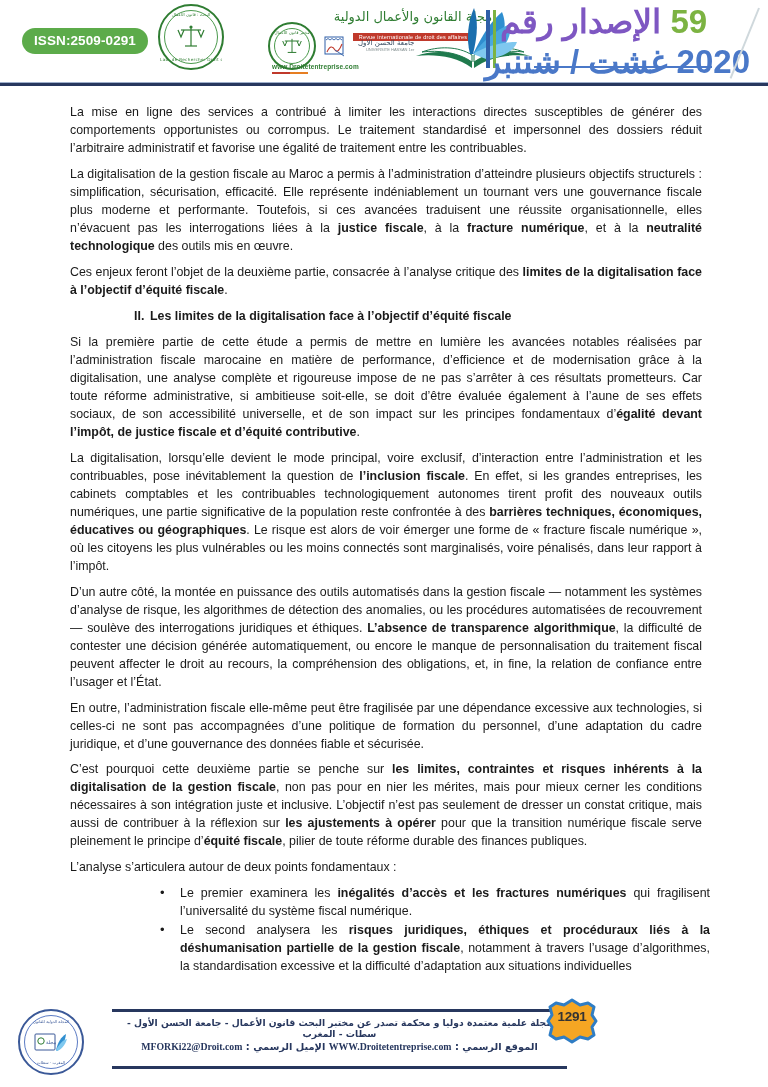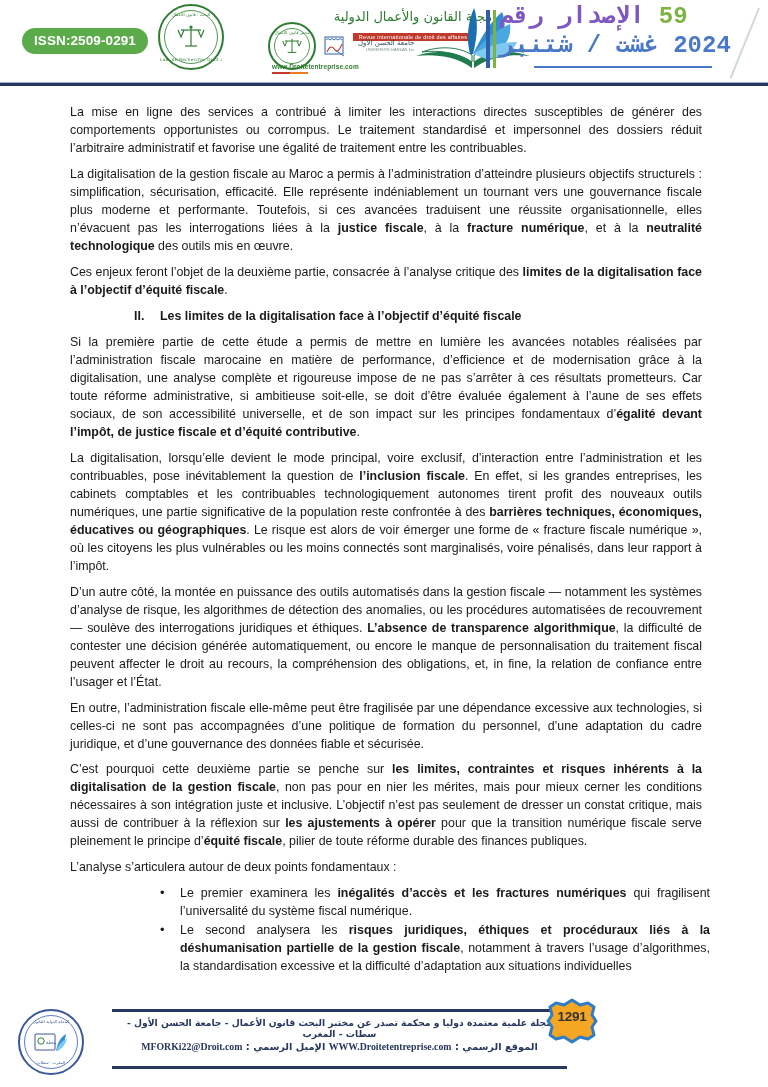--- a/index.html
+++ b/index.html
@@ -154,22 +154,22 @@
   
   .issue-block {
     position: absolute;
     right: 18px;
     top: 2px;
     width: 250px;
     text-align: left;
     direction: rtl;
   }
   .issue-line {
-    font-family: Liberation Mono, monospace;
-    font-size: 24px;
+    font-family: Liberation Sans, sans-serif;
+    font-size: 33px;
     font-weight: bold;
     line-height: 1.22;
     color: #7e57c2;
     white-space: nowrap;
   }
   .issue-line .accent-green { color: #7cb342; }
   .issue-line.date { color: #4a78c8; }
   .issue-line.date .num { color: #4a78c8; }
   .issue-underline {
     position: absolute;
@@ -221,21 +221,21 @@
     line-height: 1.35;
     margin: 2px 0 1px 0;
     padding-left: 8px;
   }
   .h-roman {
     font-size: 12.4px;
     font-weight: bold;
     line-height: 1.45;
     margin: 2px 0 1px 0;
     display: flex;
-    gap: 10px;
+    gap: 0;
   }
   .h-roman .num {
     display: inline-block;
     width: 88px;
     padding-left: 72px;
     box-sizing: border-box;
   }
   p.para {
     font-size: 12.4px;
     line-height: 1.45;
@@ -431,21 +431,21 @@
   <div class="vert-bars">
     <i class="b1"></i>
       <i class="b2"></i>
   </div>
   <div class="issue-block">
     <div class="issue-line">
       <span class="accent-green">59</span>
       <span>الإصدار رقم</span>
     </div>
     <div class="issue-line date">
-      <span class="num">2024</span>
+      <span class="num">2020</span>
       <span>غشت / شتنبر</span>
     </div>
   </div>
   <div class="issue-underline"></div>
   <div class="diag-slash"></div>
 </header>
 
 <div class="masthead-rule"></div>
 
 <main class="article">

